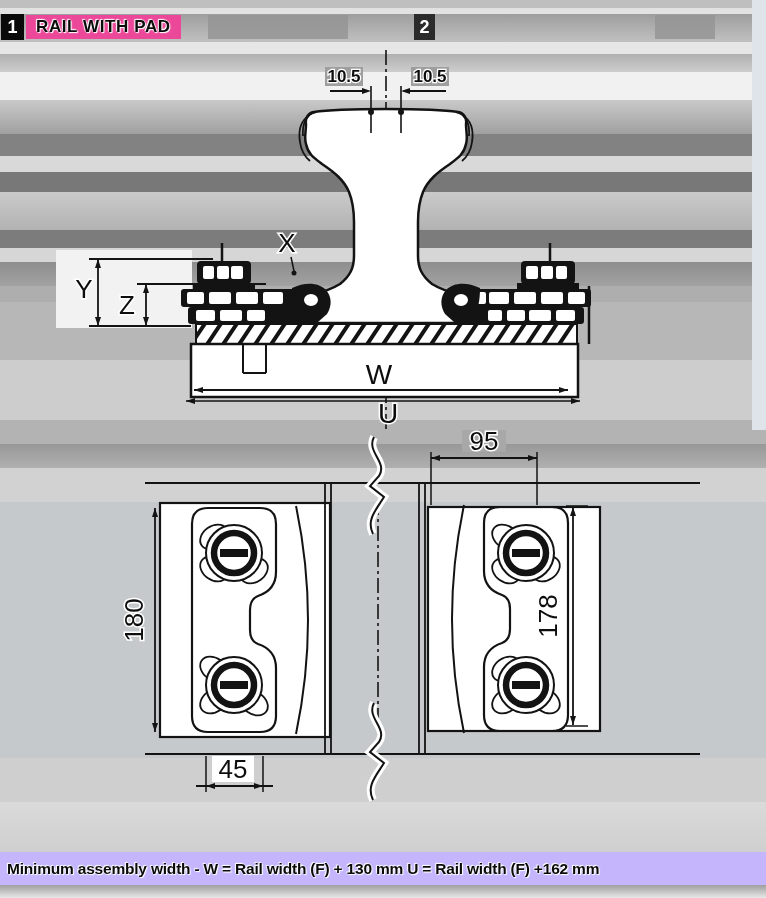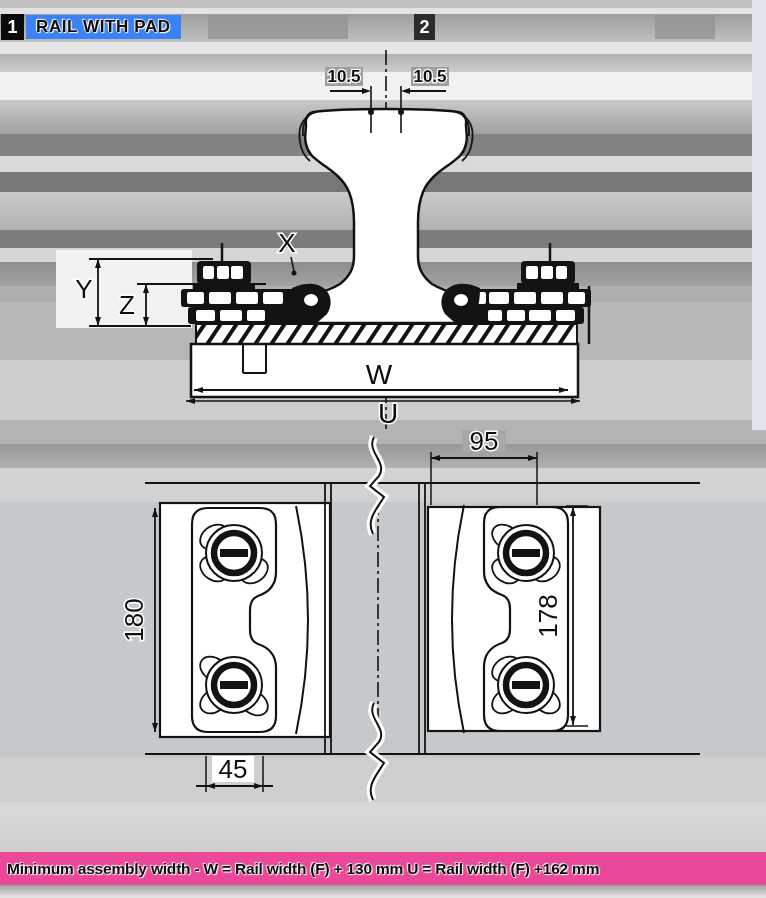--- a/index.html
+++ b/index.html
@@ -2,25 +2,25 @@
 <html><head>
 <meta charset="utf-8">
 <style>
   html,body{margin:0;padding:0;}
   body{width:766px;height:898px;overflow:hidden;background:#e9e9e9;font-family:"Liberation Sans",sans-serif;}
   .page{position:relative;width:766px;height:898px;}
   .bands,.bands div{position:absolute;left:0;width:766px;}
   .drawing{position:absolute;left:0;top:0;}
   .hdr-badge{position:absolute;top:14px;width:23px;height:26px;background:#0a0a0a;color:#fff;
     font-size:18px;font-weight:700;text-align:center;line-height:26px;}
-  .hdr-chip{position:absolute;top:15px;height:24px;background:#3b82f6;color:#0b0b0b;
+  .hdr-chip{position:absolute;top:15px;height:24px;background:#ec4899;color:#0b0b0b;
     font-size:17px;font-weight:700;letter-spacing:.6px;line-height:24px;padding:0 10px;white-space:nowrap;
     text-shadow:0 0 1px #fff,0 0 2px #fff,1px 1px 1px #fff,-1px -1px 1px #fff;}
   .hdr-tail{position:absolute;top:15px;height:24px;background:#949494;opacity:.8;}
-  .footer-bar{position:absolute;left:0;top:852px;width:766px;height:33px;background:#ec4899;}
+  .footer-bar{position:absolute;left:0;top:852px;width:766px;height:33px;background:#c4b5fd;}
   .footer-bar span{display:block;padding-left:7px;line-height:33px;white-space:nowrap;
     font-size:15.5px;font-weight:700;letter-spacing:-0.2px;color:#0a0a0a;
     text-shadow:0 0 1px #fff,0 0 2px #fff,1px 1px 1px #fff,-1px -1px 1px #fff;}
   text{font-family:"Liberation Sans",sans-serif;fill:#0d0d0d;paint-order:stroke;stroke:#ffffff;stroke-width:3px;}
   .dimtxt{font-size:26px;}
   .bigtxt{font-size:28px;}
   .smtxt{font-size:17px;font-weight:700;stroke-width:2.5px;}
 </style>
 </head>
 <body>

